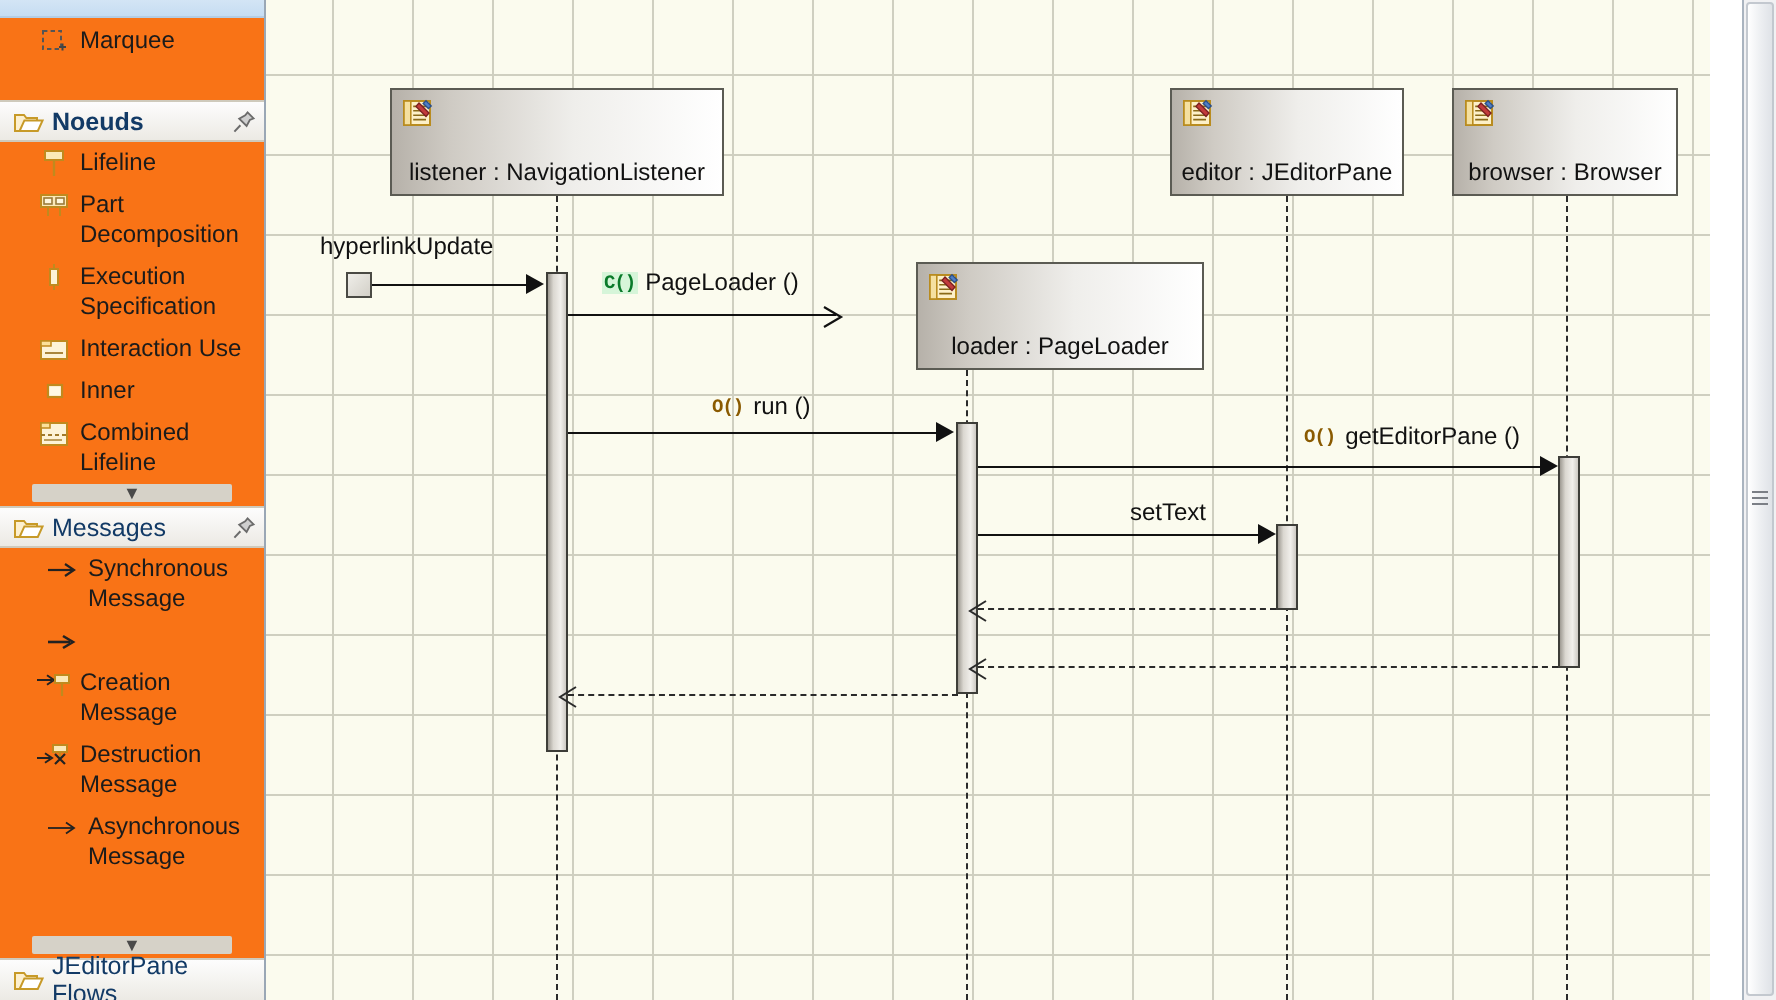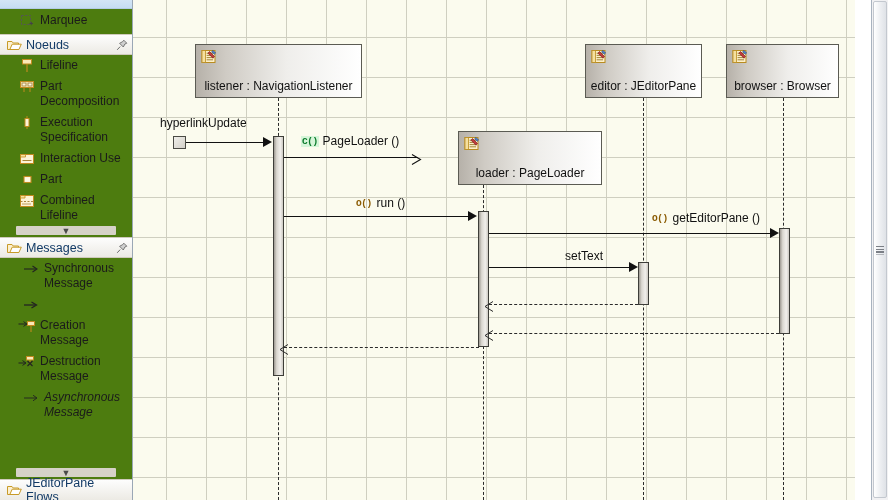--- a/index.html
+++ b/index.html
@@ -18,21 +18,21 @@
     height: 500px;
     overflow: hidden;
   }
 
   
   #palette {
     position: absolute;
     left: 0; top: 0;
     width: 133px;
     height: 500px;
-    background: #4d7c0f;
+    background: #f97316;
     border-right: 1px solid #9aa7b5;
     overflow: hidden;
     box-sizing: border-box;
   }
   .pal-partial-top {
     height: 8px;
     background: linear-gradient(to bottom, #d3e5f5, #c6ddf2);
     border-bottom: 1px solid #b4cde4;
     overflow: hidden;
     position: relative;
@@ -249,21 +249,21 @@
     <div class="pal-item" style="padding-top:4px;">
       <span class="pal-ico">
         <svg width="14" height="14" viewBox="0 0 14 14">
           <rect x="1.5" y="1.5" width="9" height="9" fill="none" stroke="#555" stroke-width="1" stroke-dasharray="2.2,1.6"></rect>
           <path d="M9.5 9.5 L13 9.5 M11.25 7.8 L11.25 11.2" stroke="#444" stroke-width="1"></path>
         </svg>
       </span>
       <span class="pal-label">Marquee</span>
     </div>
 
-    <div class="pal-group" style="margin-top:3px;">
+    <div class="pal-group" style="margin-top:19px;font-weight:bold;">
       <span class="grp-ico">
         <svg width="15" height="12" viewBox="0 0 15 12">
           <path d="M0.5 2.5 L5 2.5 L6.2 4 L11.5 4 L11.5 10.5 L0.5 10.5 Z" fill="#fdf0cf" stroke="#c79a28" stroke-width="1"></path>
           <path d="M2.8 10.5 L5.2 5.2 L14.3 5.2 L11.9 10.5 Z" fill="#ffffff" stroke="#c79a28" stroke-width="1"></path>
         </svg>
       </span>
       <span class="grp-label">Noeuds</span>
       <span class="pin">
         <svg width="12" height="12" viewBox="0 0 12 12">
           <path d="M7.8 1.2 L10.8 4.2 L8.9 5 L7.3 8 L3.6 4.3 L6.6 2.7 Z" fill="#cfcfcf" stroke="#6b6b6b" stroke-width="0.9"></path>
@@ -314,21 +314,21 @@
       </span>
       <span class="pal-label">Interaction Use</span>
     </div>
 
     <div class="pal-item">
       <span class="pal-ico">
         <svg width="13" height="13" viewBox="0 0 13 13">
           <rect x="3" y="3.5" width="7" height="6" fill="#fff9e4" stroke="#c08a1e" stroke-width="1.1"></rect>
         </svg>
       </span>
-      <span class="pal-label">Part</span>
+      <span class="pal-label">Inner</span>
     </div>
 
     <div class="pal-item">
       <span class="pal-ico">
         <svg width="16" height="14" viewBox="0 0 16 14">
           <rect x="1.5" y="1.5" width="13" height="11" fill="#fdf3d6" stroke="#c08a1e" stroke-width="1"></rect>
           <path d="M1.5 1.5 L6 1.5 L6 4 L1.5 4 Z" fill="#fbe19a" stroke="#c08a1e" stroke-width="0.8"></path>
           <path d="M1.5 7.5 L14.5 7.5" stroke="#a07a2a" stroke-width="0.9" stroke-dasharray="2,1.5"></path>
           <path d="M3 10 L12 10" stroke="#a07a2a" stroke-width="0.7"></path>
         </svg>
@@ -393,21 +393,21 @@
           <path d="M0.5 8 L7 8" stroke="#222" stroke-width="1"></path>
           <path d="M4.5 5.6 L8 8 L4.5 10.4" fill="none" stroke="#222" stroke-width="1"></path>
           <rect x="8.5" y="1.5" width="7" height="3.5" fill="#fbe9b8" stroke="#c08a1e" stroke-width="1"></rect>
           <path d="M12 5 L12 9" stroke="#c08a1e" stroke-width="1"></path>
           <path d="M9.5 6 L14.5 11 M14.5 6 L9.5 11" stroke="#222" stroke-width="1.1"></path>
         </svg>
       </span>
       <span class="pal-label">Destruction Message</span>
     </div>
 
-    <div class="pal-item" style="padding-left:22px;font-style:italic;">
+    <div class="pal-item" style="padding-left:22px;">
       <span class="pal-ico">
         <svg width="16" height="12" viewBox="0 0 16 12">
           <path d="M1 6 L13.5 6" stroke="#222" stroke-width="0.9"></path>
           <path d="M10 3.2 L14 6 L10 8.8" fill="none" stroke="#222" stroke-width="0.9"></path>
         </svg>
       </span>
       <span class="pal-label">Asynchronous Message</span>
     </div>
 
     <div class="pal-footer">

